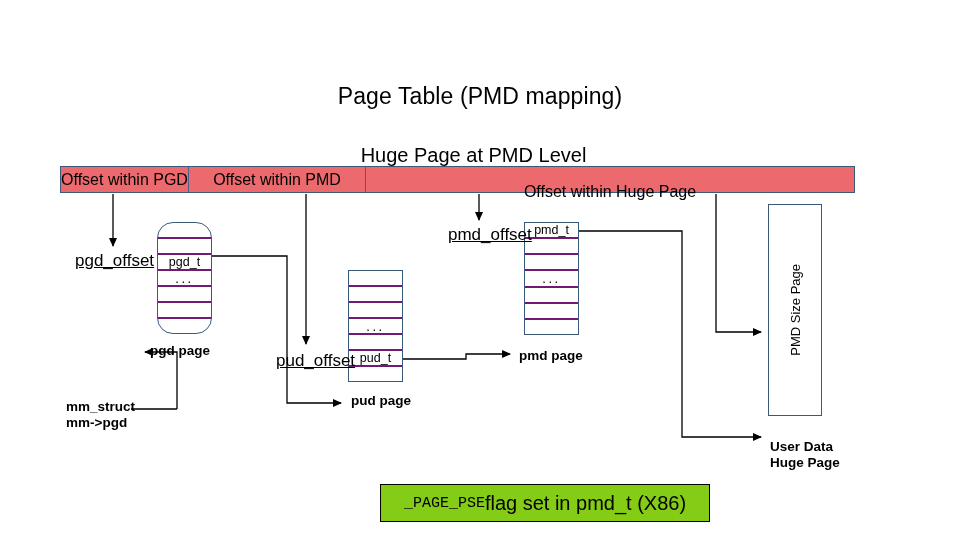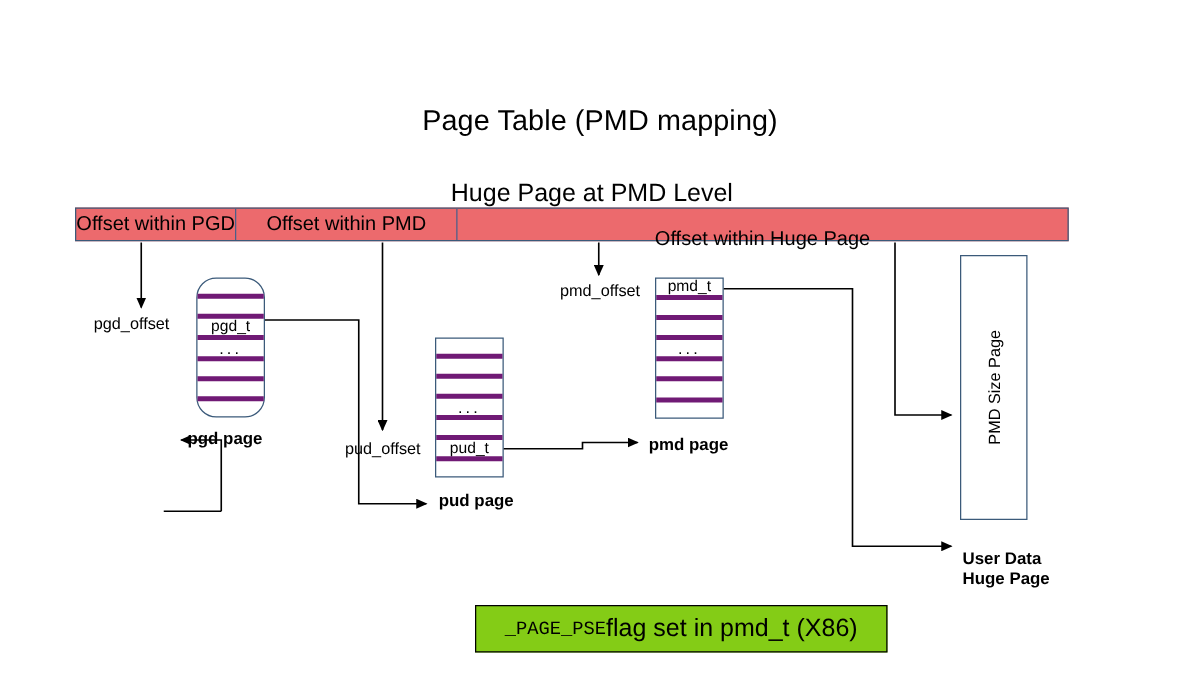--- a/index.html
+++ b/index.html
@@ -40,21 +40,21 @@
   .cell-pud{width:158px;}
   .cell-pmd{width:177px;}
   .cell-huge{flex:1;margin-top:24px;}
 
   
   .ptable{
     box-sizing:border-box;border:1px solid #3b5a7a;background:#fff;
     display:flex;flex-direction:column;
   }
   .ptable .row{
-    box-sizing:border-box;flex:1;border-bottom:4px solid #701a75;
+    box-sizing:border-box;flex:1;border-bottom:2px solid #701a75;
     display:flex;align-items:center;justify-content:center;
     font-size:12.5px;color:#000;line-height:1;
   }
   .ptable .row:last-child{border-bottom:none;}
   .row .dots{letter-spacing:2.5px;font-size:13px;}
 
   #pgd-table{left:157px;top:222px;width:55px;height:112px;border-radius:16px;}
   #pud-table{left:348px;top:270px;width:55px;height:112px;}
   #pmd-table{left:524px;top:222px;width:55px;height:113px;}
 
@@ -63,21 +63,21 @@
     left:768px;top:204px;width:54px;height:212px;
     box-sizing:border-box;border:1px solid #3b5a7a;background:#fff;
     display:flex;align-items:center;justify-content:center;
   }
   #pmd-size-page span{
     writing-mode:vertical-rl;transform:rotate(180deg);
     font-size:13px;white-space:nowrap;
   }
 
   
-  .offset-label{font-size:13px;white-space:nowrap;}
+  .offset-label{font-size:17px;white-space:nowrap;text-decoration:underline;}
   #pgd-offset-label{left:75px;top:251px;}
   #pud-offset-label{left:276px;top:351px;}
   #pmd-offset-label{left:448px;top:225px;}
 
   
   .page-label{font-size:13.5px;font-weight:bold;white-space:nowrap;}
   #pgd-page-label{left:150px;top:343px;}
   #pud-page-label{left:351px;top:393px;}
   #pmd-page-label{left:519px;top:348px;}
   #mm-struct-label{left:66px;top:399px;line-height:16px;}
@@ -154,20 +154,24 @@
   </div>
 
   <div class="abs offset-label" id="pgd-offset-label">pgd_offset</div>
   <div class="abs offset-label" id="pud-offset-label">pud_offset</div>
   <div class="abs offset-label" id="pmd-offset-label">pmd_offset</div>
 
   <div class="abs page-label" id="pgd-page-label">pgd page</div>
   <div class="abs page-label" id="pud-page-label">pud page</div>
   <div class="abs page-label" id="pmd-page-label">pmd page</div>
 
+  <div class="abs page-label" id="mm-struct-label">
+    <div>mm_struct</div>
+    <div>mm-&gt;pgd</div>
+  </div>
 
   <div class="abs page-label" id="user-data-label">
     <div>User Data</div>
     <div>Huge Page</div>
   </div>
 
   <div class="abs" id="note-box">
     <span class="mono">_PAGE_PSE</span>
       <span class="sans"> flag set in pmd_t (X86)</span>
   </div>

